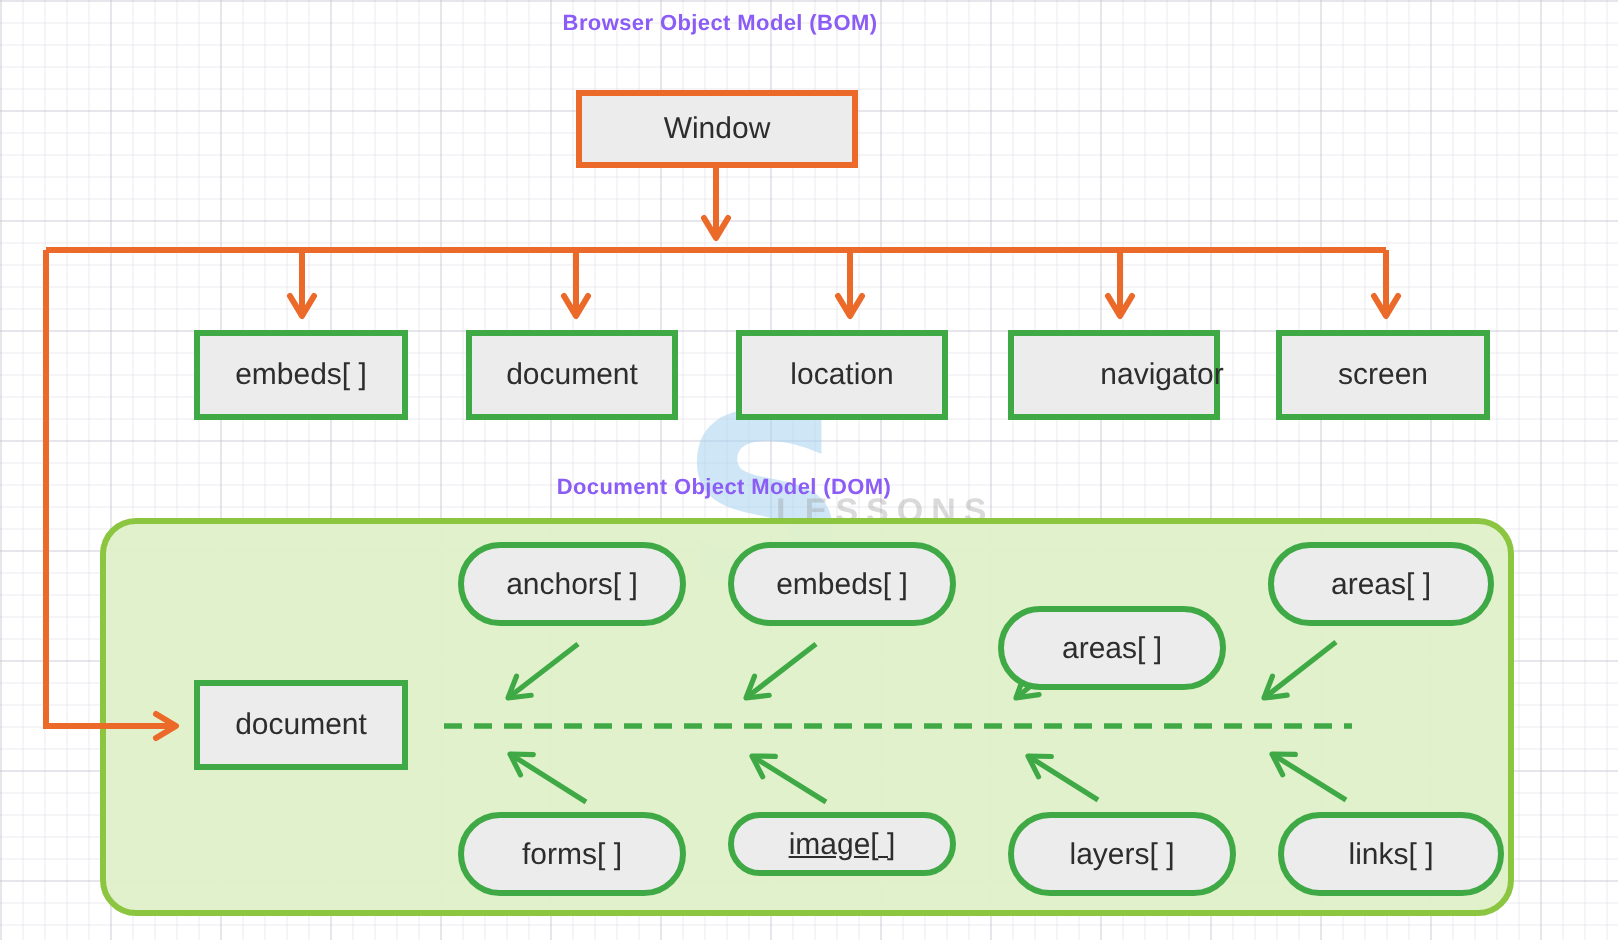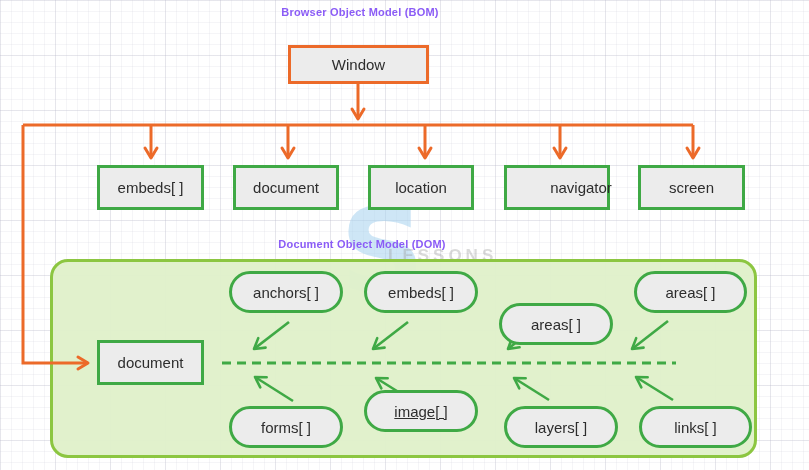--- a/index.html
+++ b/index.html
@@ -97,15 +97,15 @@
 <div class="node" style="left:638px;top:165px;width:107px;height:45px;">screen</div>
 
 <div class="node" style="left:97px;top:340px;width:107px;height:45px;">document</div>
 
 <div class="node pill" style="left:229px;top:271px;width:114px;height:42px;">anchors[ ]</div>
 <div class="node pill" style="left:364px;top:271px;width:114px;height:42px;">embeds[ ]</div>
 <div class="node pill" style="left:499px;top:271px;width:114px;height:42px;margin-top:32px;">areas[ ]</div>
 <div class="node pill" style="left:634px;top:271px;width:113px;height:42px;">areas[ ]</div>
 
 <div class="node pill" style="left:229px;top:406px;width:114px;height:42px;">forms[ ]</div>
-<div class="node pill" style="left:364px;top:390px;width:114px;height:42px;text-decoration:underline;">image[ ]</div>
+<div class="node pill" style="left:364px;top:406px;width:114px;height:32px;text-decoration:underline;">image[ ]</div>
 <div class="node pill" style="left:504px;top:406px;width:114px;height:42px;">layers[ ]</div>
 <div class="node pill" style="left:639px;top:406px;width:113px;height:42px;">links[ ]</div>
 
 </body></html>

